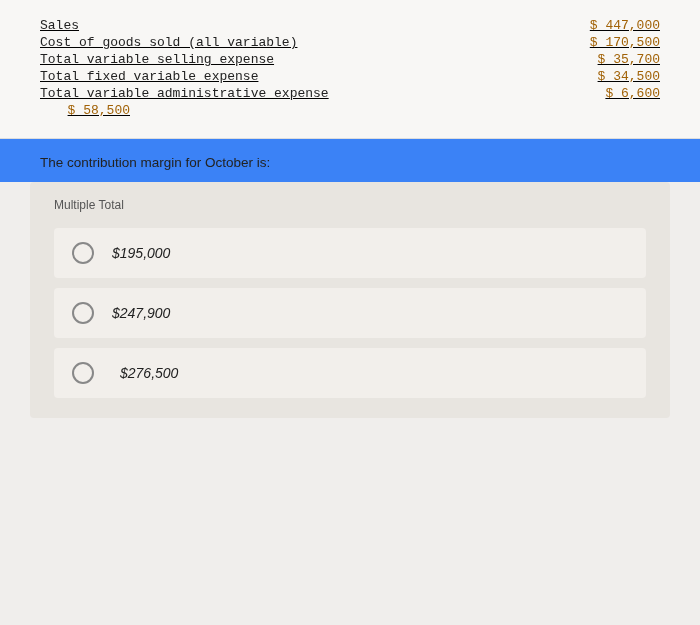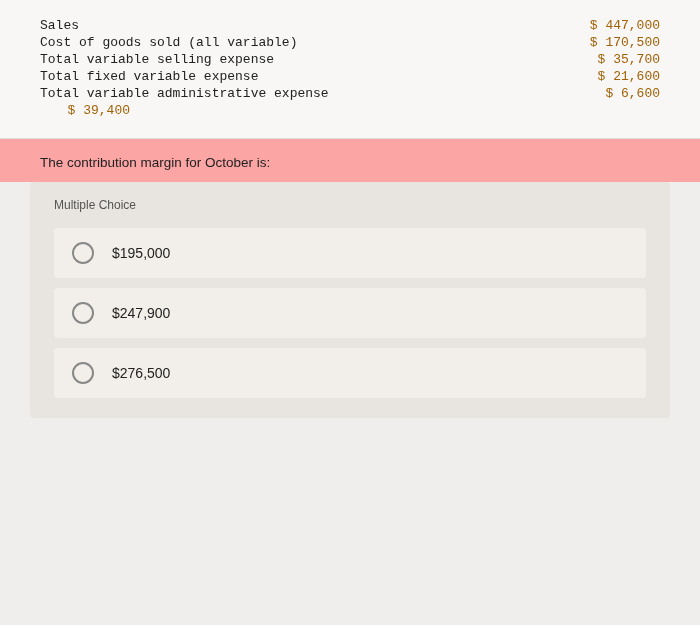--- a/index.html
+++ b/index.html
@@ -31,20 +31,21 @@
 
     .data-table {
       width: 100%;
     }
 
     .data-row {
       display: flex;
       justify-content: space-between;
       align-items: flex-start;
       margin-bottom: 2px;
+      text-decoration: underline;
     }
 
     .data-label {
       font-size: 13px;
       color: #222;
       font-family: 'Courier New', Courier, monospace;
     }
 
     .data-value {
       font-size: 13px;
@@ -52,21 +53,21 @@
       font-family: 'Courier New', Courier, monospace;
       text-align: right;
       min-width: 90px;
     }
 
     .contribution-margin-text {
       padding: 16px 40px 12px 40px;
       font-size: 13.5px;
       color: #222;
       font-family: Arial, sans-serif;
-      background-color: #fca5a5;
+      background-color: #3b82f6;
     }
 
     .multiple-choice-section {
       background-color: #e8e5e0;
       margin: 0 30px;
       border-radius: 4px;
       padding: 16px 24px 20px 24px;
     }
 
     .section-label {
@@ -77,24 +78,26 @@
     }
 
     .choice-item {
       display: flex;
       align-items: center;
       background-color: #f2efeb;
       border-radius: 4px;
       padding: 14px 18px;
       margin-bottom: 10px;
       cursor: pointer;
+      font-style: italic;
     }
 
     .choice-item:last-child {
       margin-bottom: 0;
+      gap: 8px;
     }
 
     .radio-circle {
       width: 22px;
       height: 22px;
       border-radius: 50%;
       border: 2px solid #888;
       background-color: transparent;
       margin-right: 18px;
       flex-shrink: 0;
@@ -122,38 +125,38 @@
         <div class="data-row">
           <span class="data-label">Cost of goods sold (all variable)</span>
           <span class="data-value">$ 170,500</span>
         </div>
         <div class="data-row">
           <span class="data-label">Total variable selling expense</span>
           <span class="data-value">$  35,700</span>
         </div>
         <div class="data-row">
           <span class="data-label">Total fixed variable expense</span>
-          <span class="data-value">$  21,600</span>
+          <span class="data-value">$  34,500</span>
         </div>
         <div class="data-row">
           <span class="data-label">Total variable administrative expense</span>
           <span class="data-value">$   6,600</span>
         </div>
         <div class="data-row">
-          <span class="data-value">$  39,400</span>
+          <span class="data-value">$  58,500</span>
         </div>
       </div>
   </div>
 
   <div class="contribution-margin-text">
     <span>The contribution margin for October is:</span>
   </div>
 
   <div class="multiple-choice-section">
-    <div class="section-label">Multiple Choice</div>
+    <div class="section-label">Multiple Total</div>
 
   <div class="choice-item">
         <span class="radio-circle"></span>
         <span class="choice-label">$195,000</span>
       </div>
       <div class="choice-item">
         <span class="radio-circle"></span>
         <span class="choice-label">$247,900</span>
       </div>
       <div class="choice-item">

